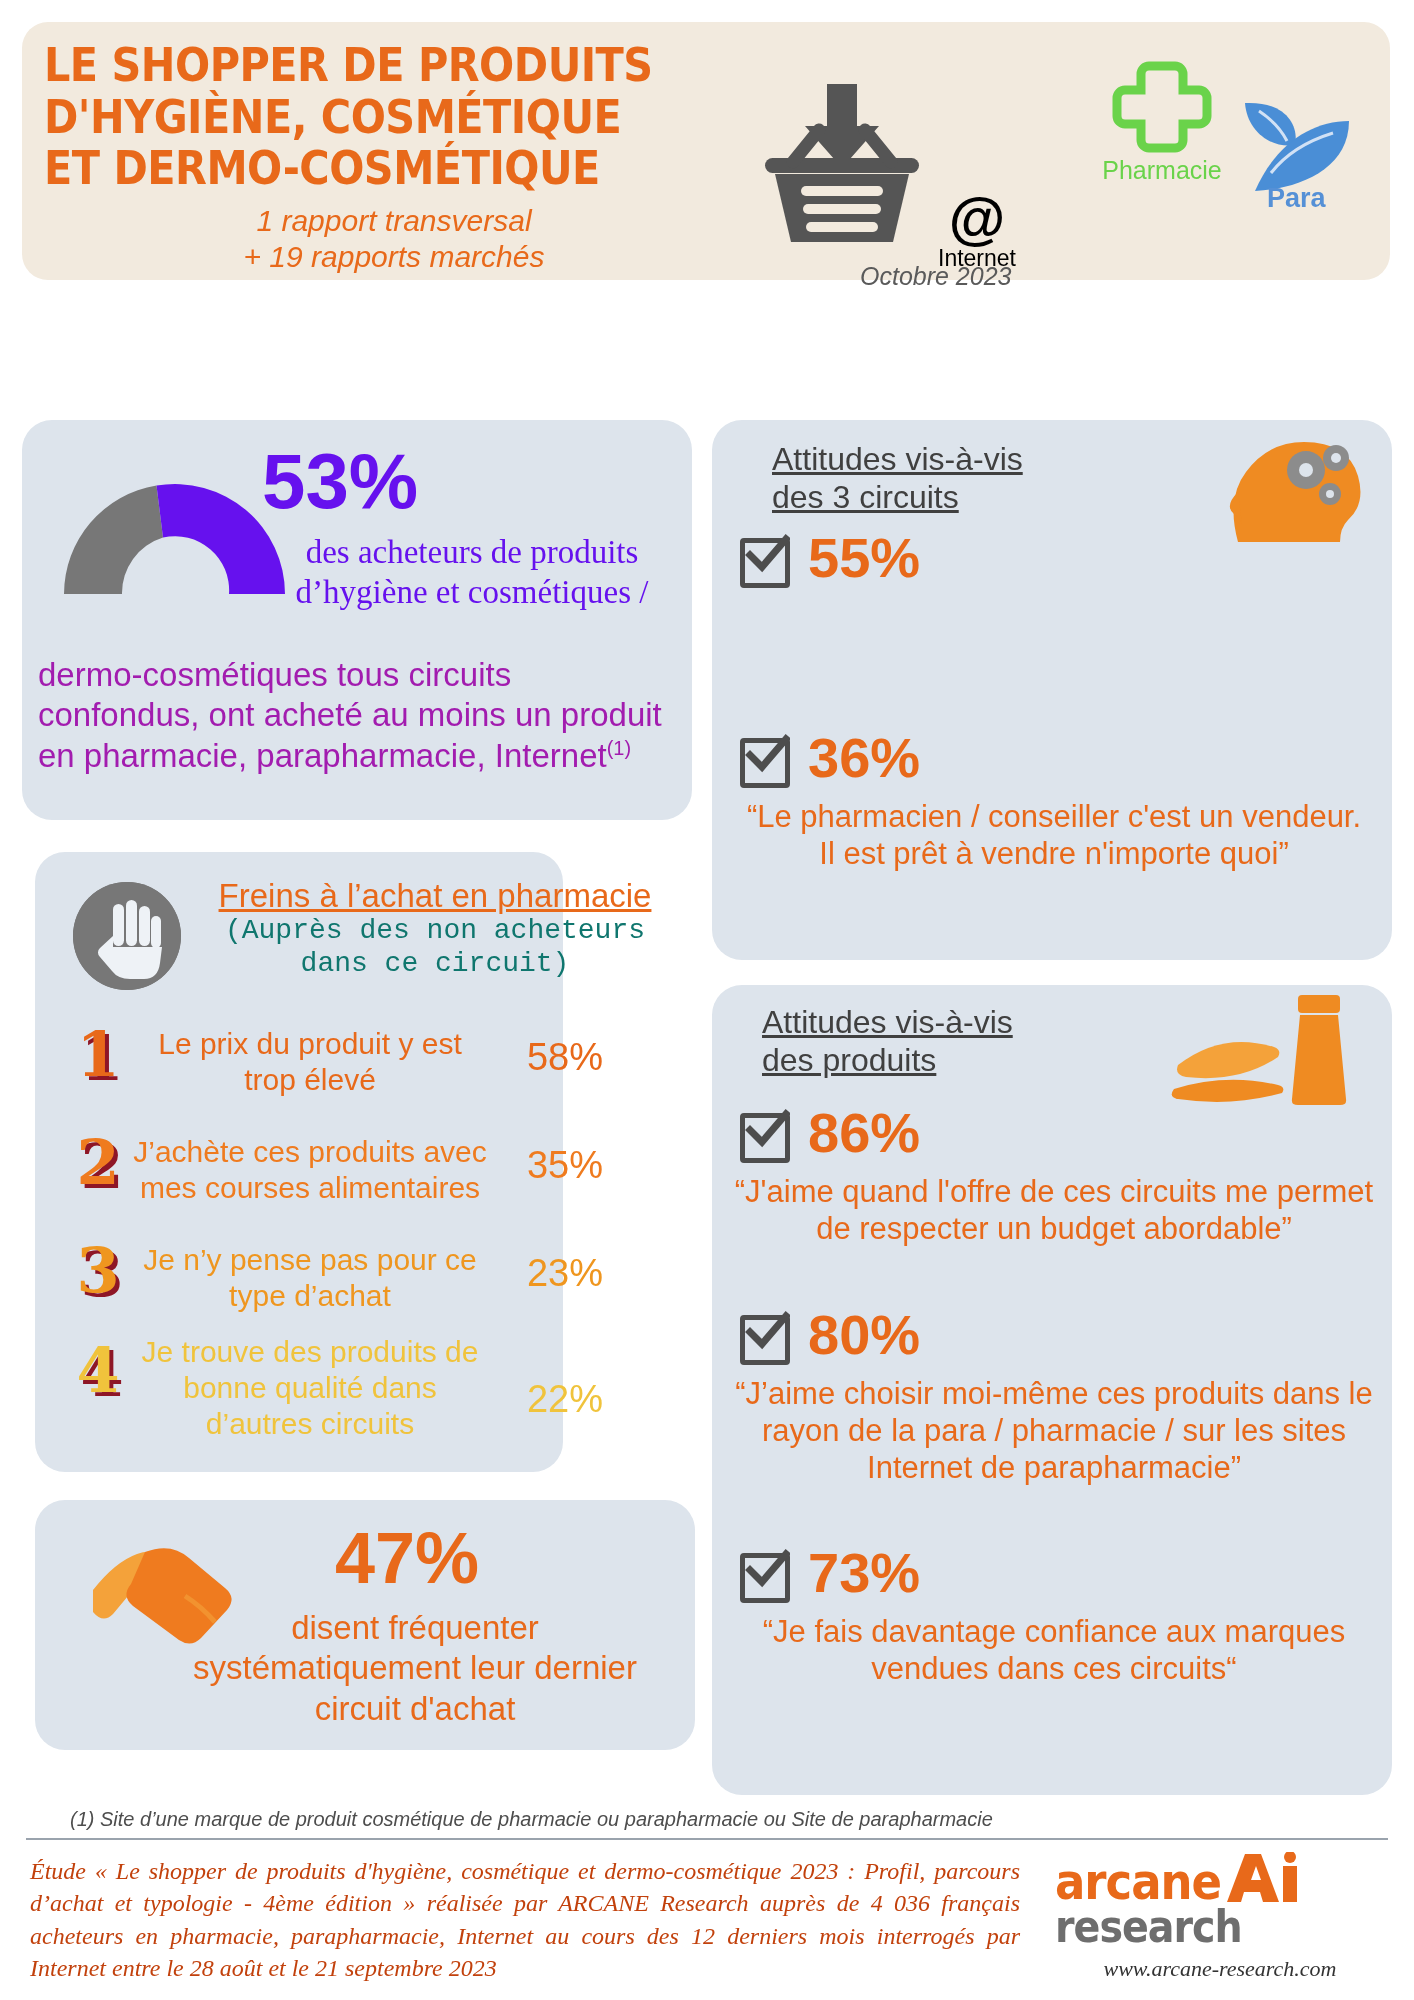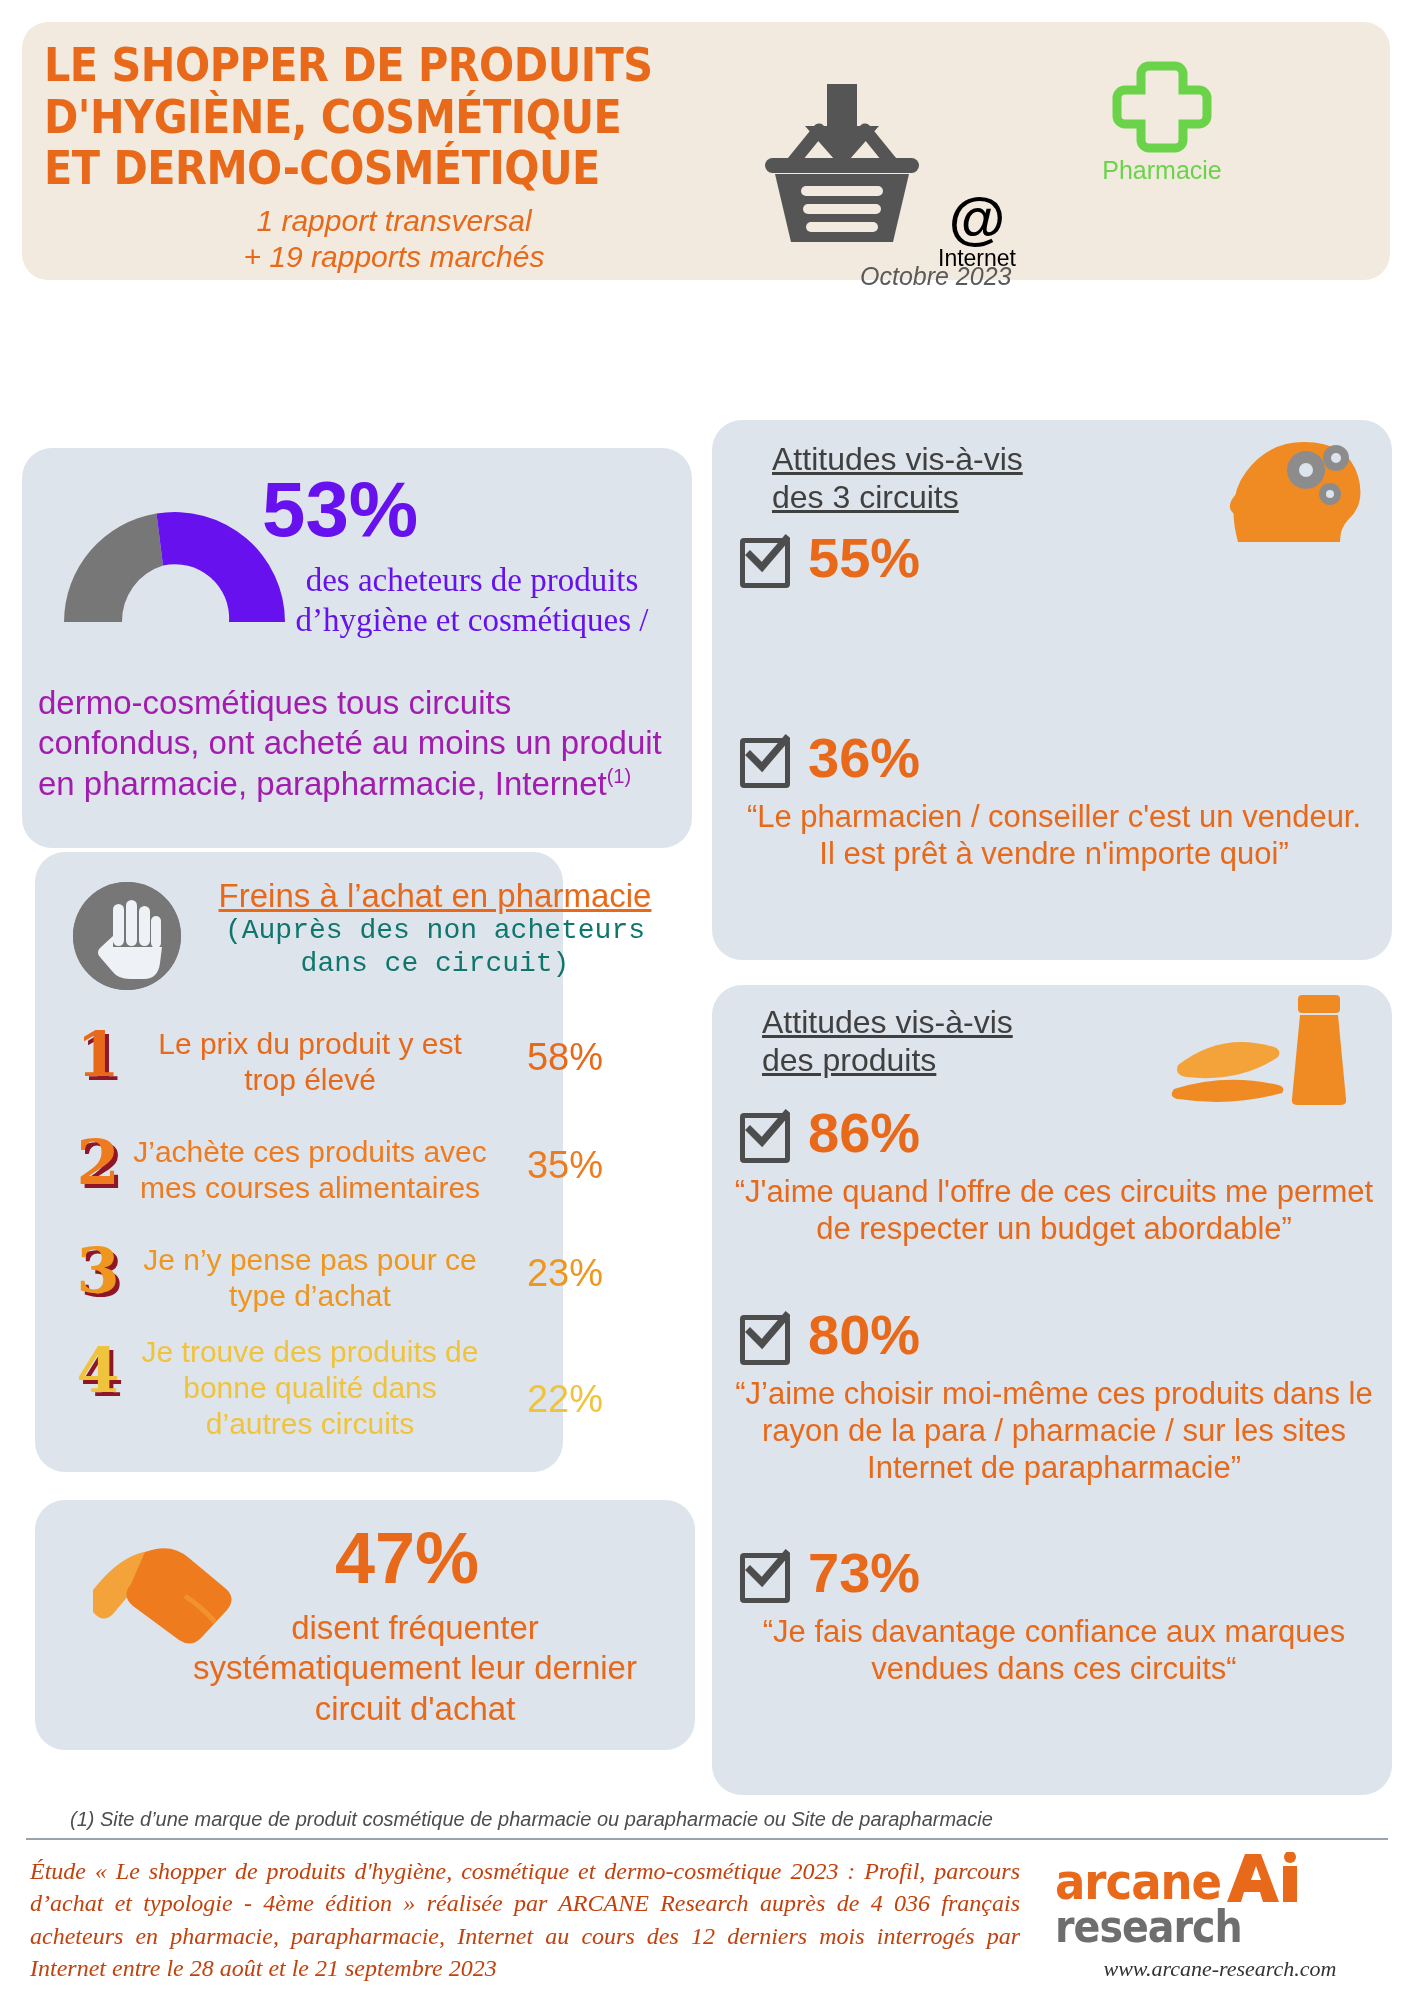--- a/index.html
+++ b/index.html
@@ -43,21 +43,21 @@
   .para .lbl{color:#5590d6;font-size:27px;font-weight:bold;font-family:"Liberation Sans", sans-serif;margin-top:-18px;margin-left:30px;}
   
   .internet{position:absolute;left:890px;top:168px;width:130px;text-align:center;}
   .internet .at{font-size:58px;line-height:0.95;color:#000;font-family:"Liberation Sans", sans-serif;font-weight:bold;}
   .internet .lbl{color:#000;font-size:23px;font-family:"Liberation Sans", sans-serif;}
 
   
   .card{position:absolute;background:#dde4ec;border-radius:30px;}
 
   
-  .card-53{left:22px;top:420px;width:670px;height:400px;margin-top:28px;}
+  .card-53{left:22px;top:420px;width:670px;height:400px;}
   .gauge{position:absolute;left:30px;top:48px;width:245px;height:130px;}
   .big53{
     position:absolute;left:240px;top:22px;color:#6611ee;font-size:78px;
     font-weight:600;font-family:"Liberation Sans", sans-serif;line-height:1;
   }
   .t53a{
     position:absolute;left:250px;top:112px;width:400px;color:#6611ee;
     font-size:33px;line-height:1.22;text-align:center;
     font-family:Liberation Serif, serif;
   }
@@ -196,20 +196,29 @@
       </svg>
     </div>
 
     <div class="pharmacie">
       <svg width="100" height="96" viewBox="0 0 100 96">
         <path d="M37 6 h26 a8 8 0 0 1 8 8 v16 h16 a8 8 0 0 1 8 8 v18 a8 8 0 0 1 -8 8 h-16 v16 a8 8 0 0 1 -8 8 h-26 a8 8 0 0 1 -8 -8 v-16 h-16 a8 8 0 0 1 -8 -8 v-18 a8 8 0 0 1 8 -8 h16 v-16 a8 8 0 0 1 8 -8 z" fill="none" stroke="#6ad34a" stroke-width="9"></path>
       </svg>
       <div class="lbl">Pharmacie</div>
     </div>
 
+    <div class="para">
+      <svg width="120" height="100" viewBox="0 0 120 100">
+        <path d="M8 6 C50 4 62 30 58 48 C34 52 10 34 8 6 z" fill="#4a8ed6"></path>
+        <path d="M112 24 C112 72 62 92 18 94 C38 48 74 24 112 24 z" fill="#4a8ed6"></path>
+        <path d="M96 36 C70 44 48 58 34 76" stroke="#e9f0fa" stroke-width="3" fill="none" opacity=".85"></path>
+        <path d="M22 14 C34 22 44 32 50 44" stroke="#e9f0fa" stroke-width="3" fill="none" opacity=".85"></path>
+      </svg>
+      <div class="lbl">Para</div>
+    </div>
 
     <div class="internet">
       <div class="at">@</div>
       <div class="lbl">Internet</div>
     </div>
   </div>
 
   <div class="card card-53">
     <div class="gauge">
       <svg width="245" height="130" viewBox="0 0 245 130">

